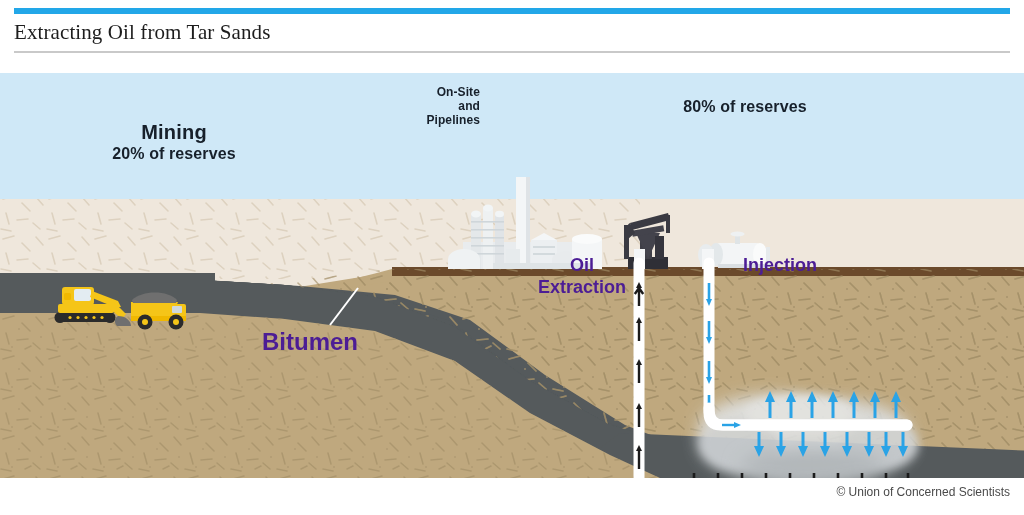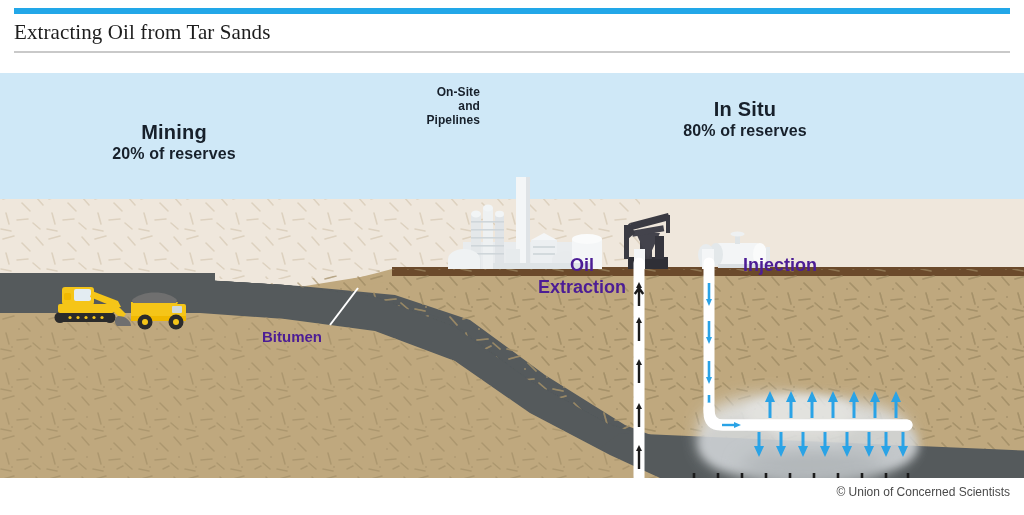--- a/index.html
+++ b/index.html
@@ -30,21 +30,21 @@
   .sky-label .ln{font-size:12px;letter-spacing:.1px;display:block;text-align:right;}
 
   #lbl-mining{left:84px;top:48px;width:180px;}
   #lbl-onsite{left:340px;top:12px;width:140px;}
   #lbl-insitu{left:640px;top:25px;width:210px;}
 
   
   .ug-label{position:absolute;color:#4c1d95;font-weight:bold;font-size:18px;line-height:1.2;text-align:center;}
   #lbl-oil{left:512px;top:182px;width:140px;}
   #lbl-steam{left:710px;top:182px;width:140px;}
-  #lbl-bitumen{left:262px;top:255px;width:130px;text-align:left;font-size:15px;}
+  #lbl-bitumen{left:262px;top:255px;width:130px;text-align:left;font-size:24px;}
 
   .credit{
     position:absolute;left:0;top:485px;width:1010px;text-align:right;
     font-size:12px;color:#4a4a4a;
   }
 </style>
 </head>
 <body>
 
 <div class="page">
@@ -443,21 +443,20 @@
       <span class="sub">20% of reserves</span>
     </div>
 
     <div class="sky-label" id="lbl-onsite">
       <span class="ln">On-Site</span>
       <span class="ln">and</span>
       <span class="ln">Pipelines</span>
     </div>
 
     <div class="sky-label" id="lbl-insitu">
-      <span class="big">In Situ</span>
       <span class="sub">80% of reserves</span>
     </div>
 
     <div class="ug-label" id="lbl-oil">
       <div>Oil</div>
       <div>Extraction</div>
     </div>
 
     <div class="ug-label" id="lbl-steam">
       <div>Injection</div>

